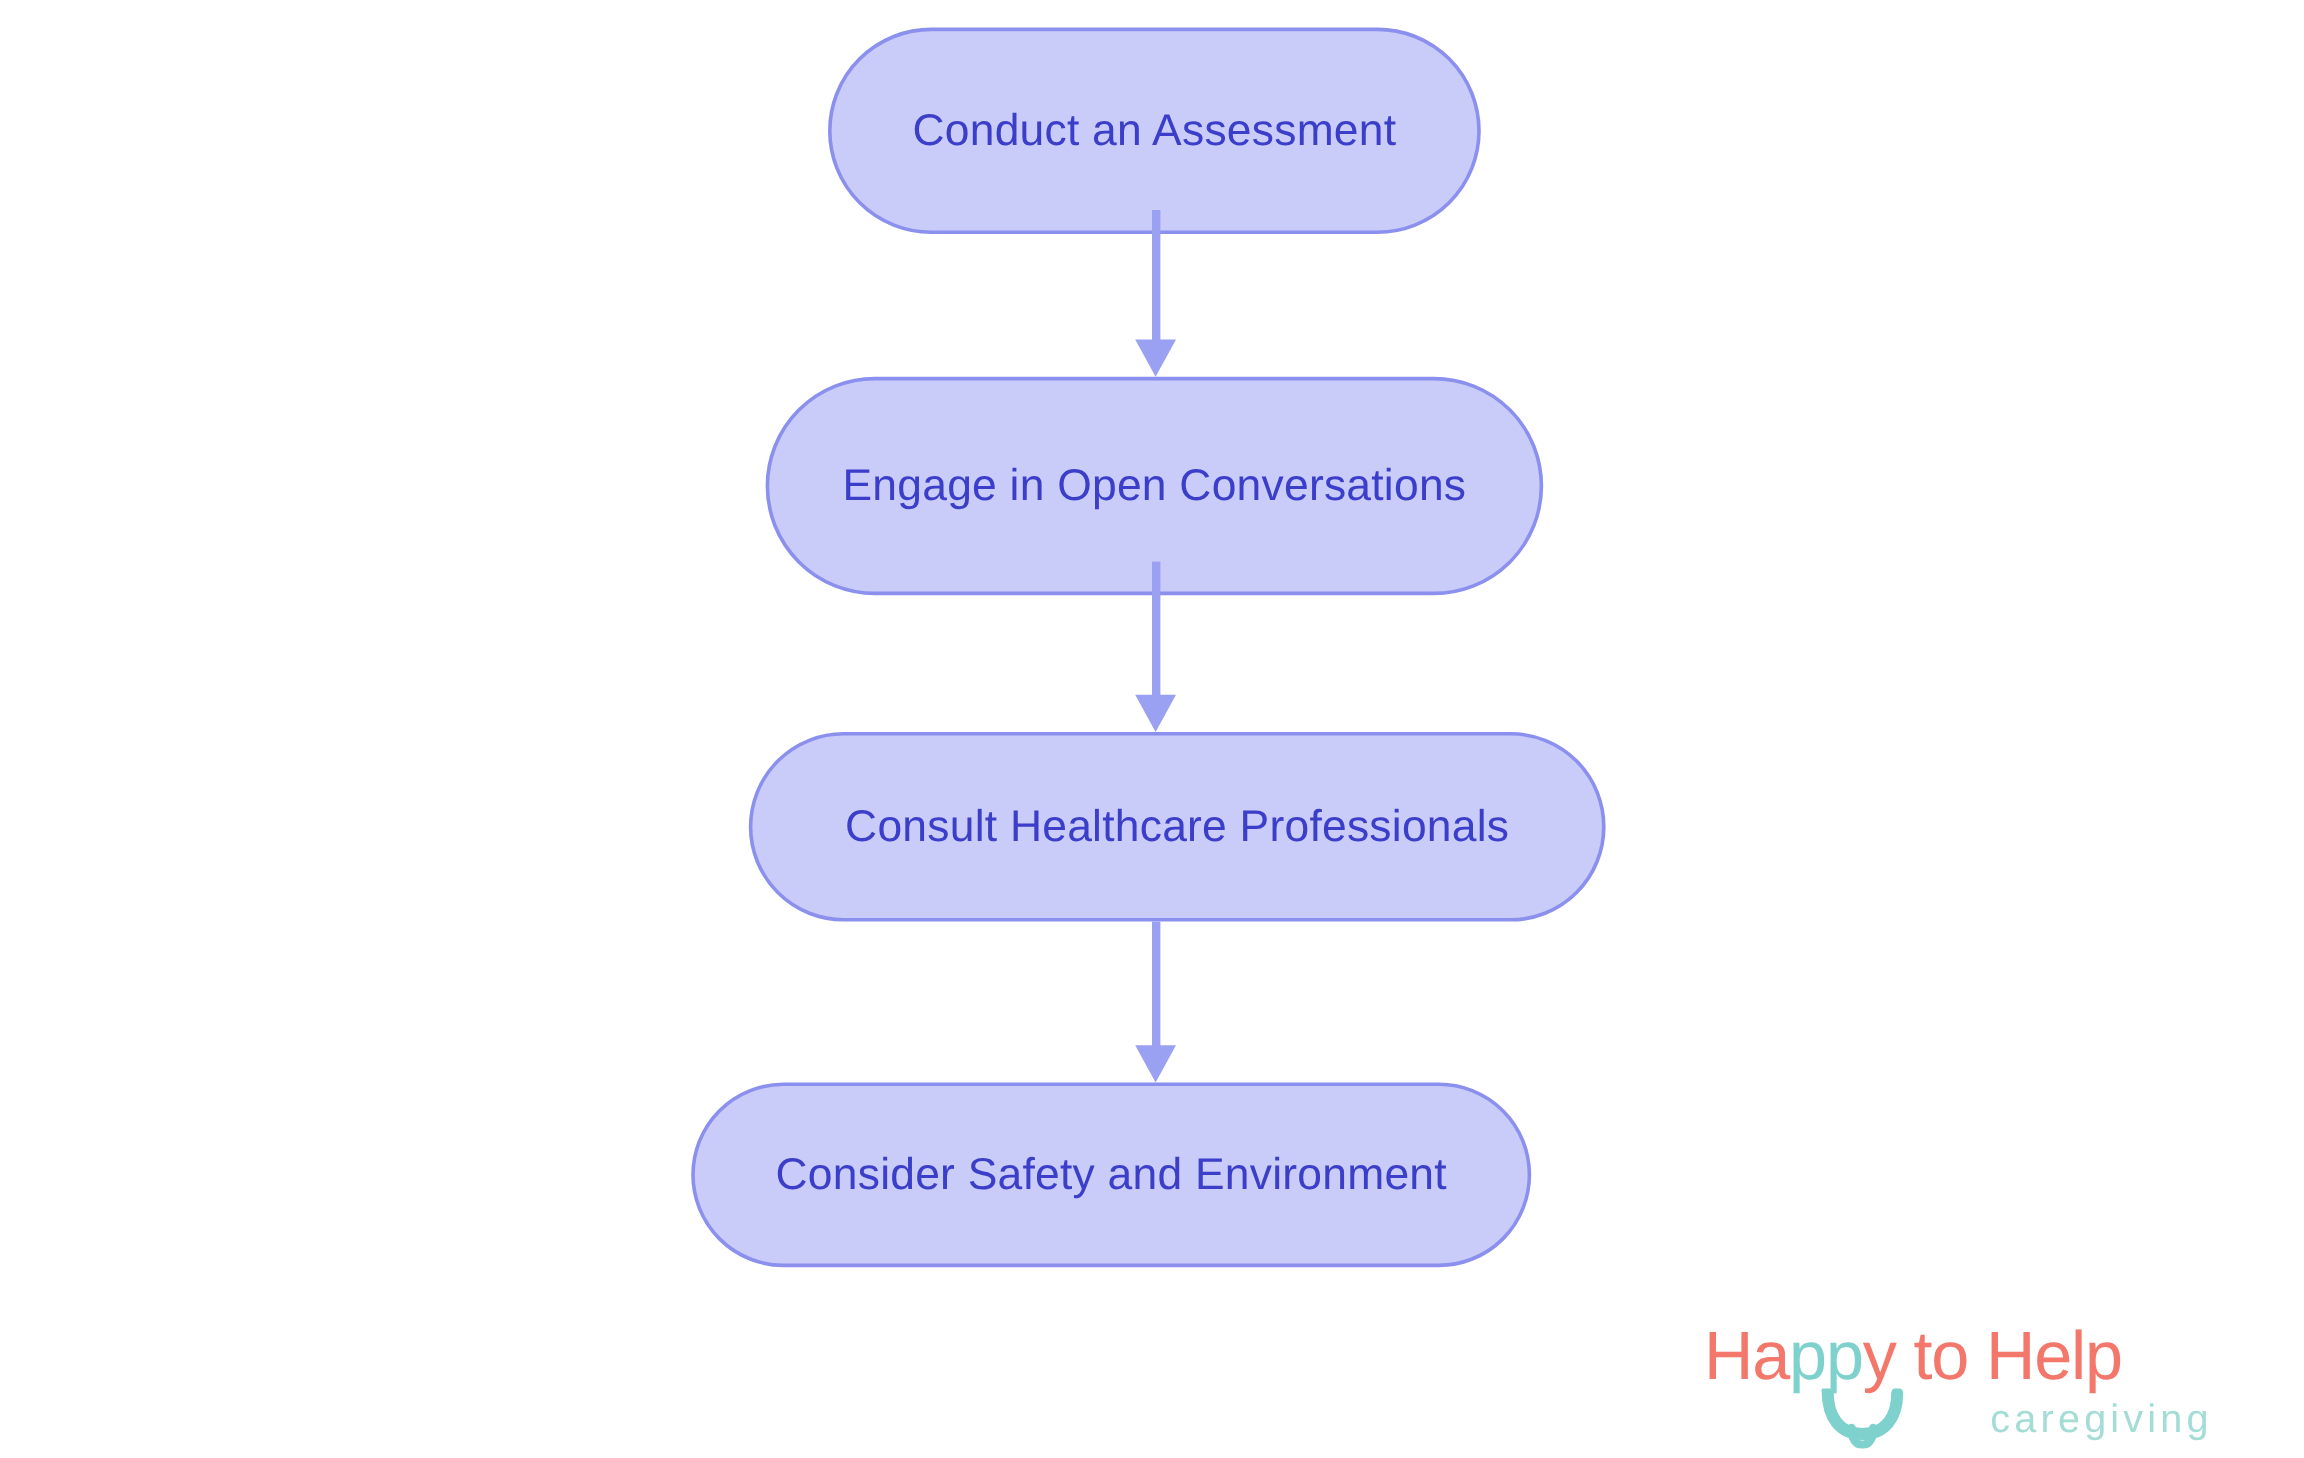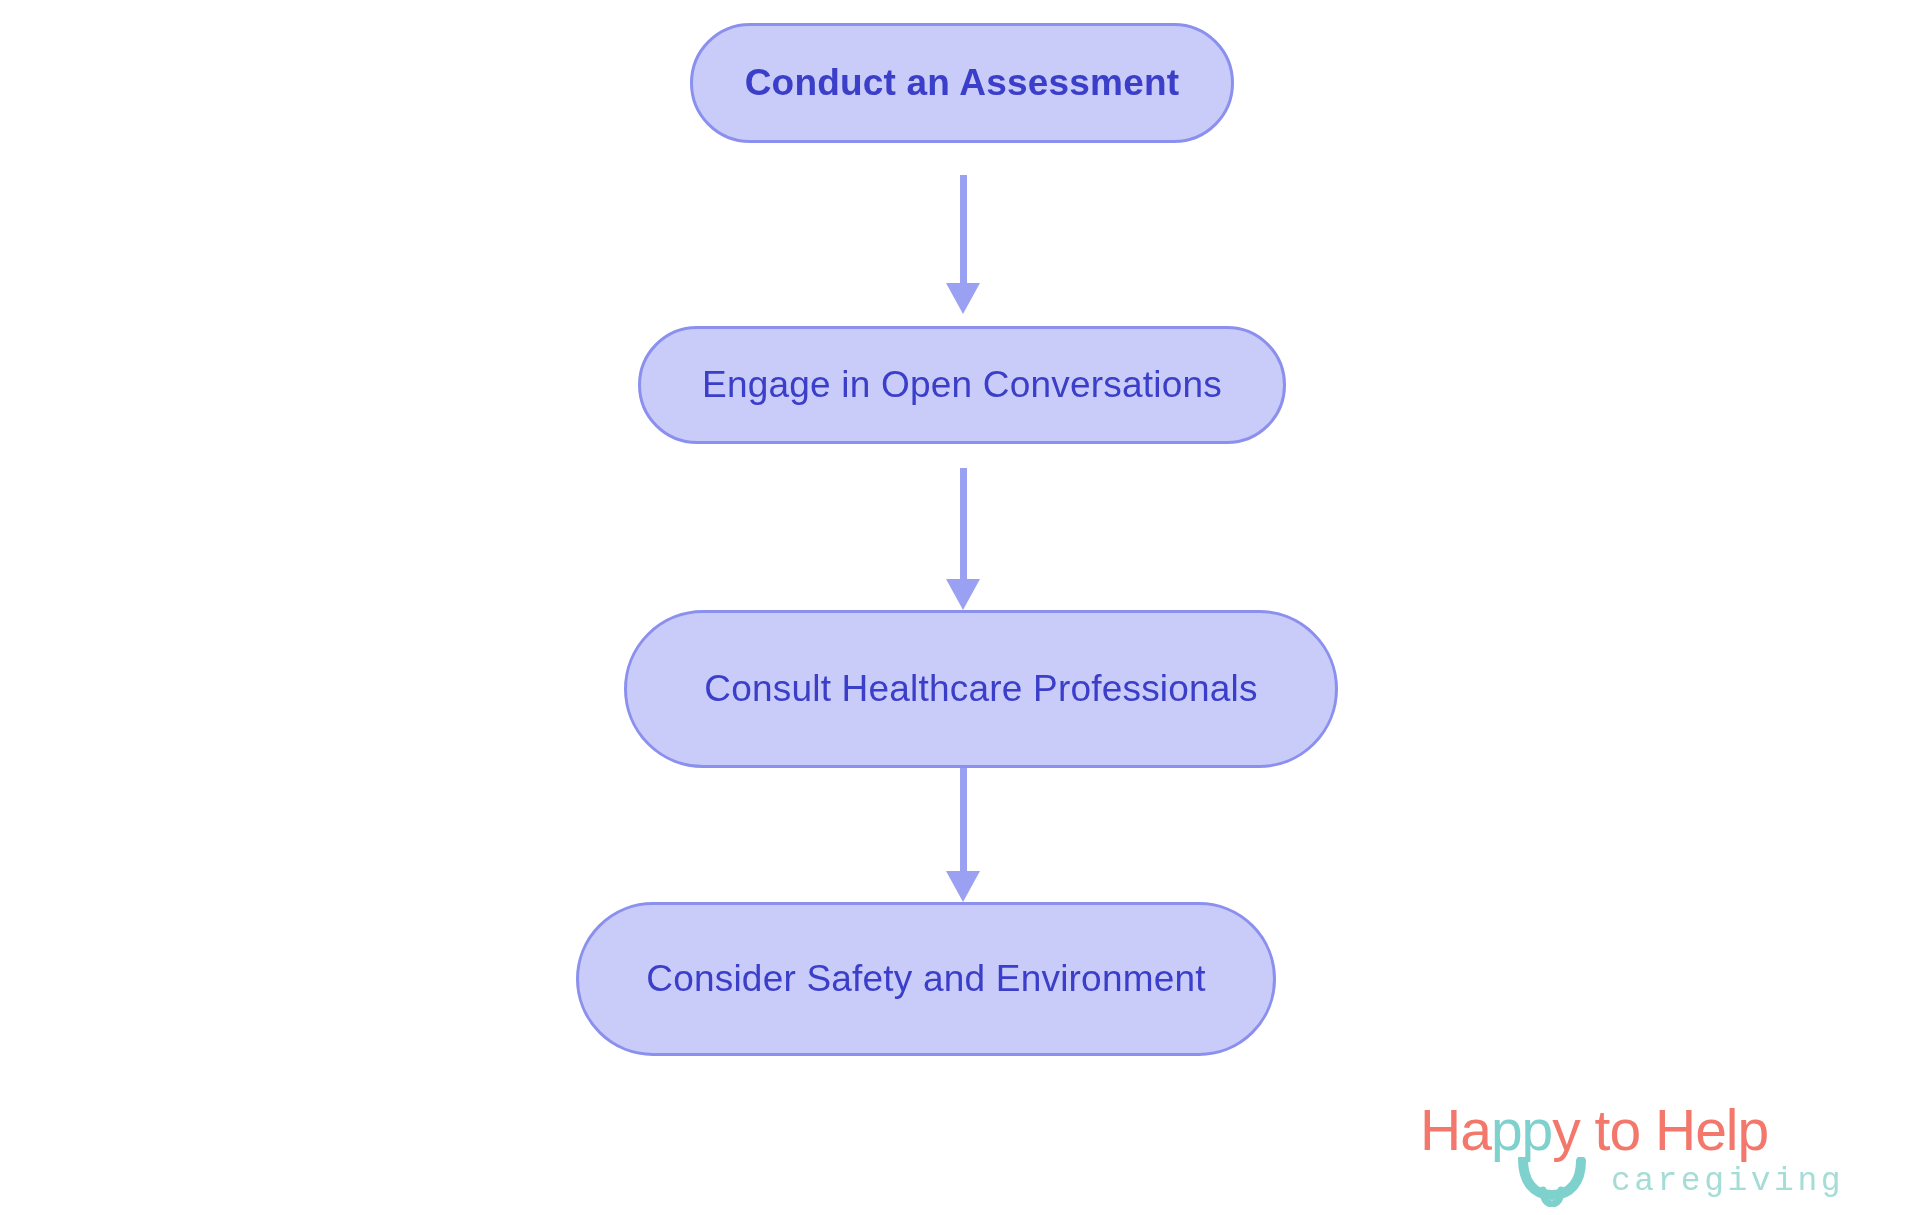--- a/index.html
+++ b/index.html
@@ -32,22 +32,22 @@
     background: var(--node-fill);
     border: 3px solid var(--node-border);
     border-radius: 999px;
   }
   .node .label {
     color: var(--node-text);
     font-size: 37px;
     letter-spacing: 0.2px;
     white-space: nowrap;
   }
-  #node-0 { left: 690px; top: 23px;  width: 544px; height: 120px; font-weight: bold; }
-  #node-1 { left: 638px; top: 326px; width: 648px; height: 118px; }
+  #node-0 { left: 690px; top: 23px;  width: 544px; height: 172px; }
+  #node-1 { left: 638px; top: 314px; width: 648px; height: 182px; }
   #node-2 { left: 624px; top: 610px; width: 714px; height: 158px; }
   #node-3 { left: 576px; top: 902px; width: 700px; height: 154px; }
 
   .arrow { position: absolute; width: 36px; }
   #arrow-0 { left: 945px; top: 175px; height: 139px; }
   #arrow-1 { left: 945px; top: 468px; height: 142px; }
   #arrow-2 { left: 945px; top: 768px; height: 134px; }
   .arrow .shaft {
     position: absolute;
     left: 14.5px;
@@ -92,21 +92,20 @@
     z-index: 1;
   }
   .logo-tagline {
     color: var(--tagline-teal);
     font-size: 33px;
     letter-spacing: 3.5px;
     text-align: right;
     padding-right: 46px;
     margin-top: 2px;
     white-space: nowrap;
-    font-family: Liberation Mono, monospace;
   }
 </style>
 </head>
 <body>
 
 <div class="canvas">
 
   <div class="node" id="node-0">
     <span class="label">Conduct an Assessment</span>
   </div>

